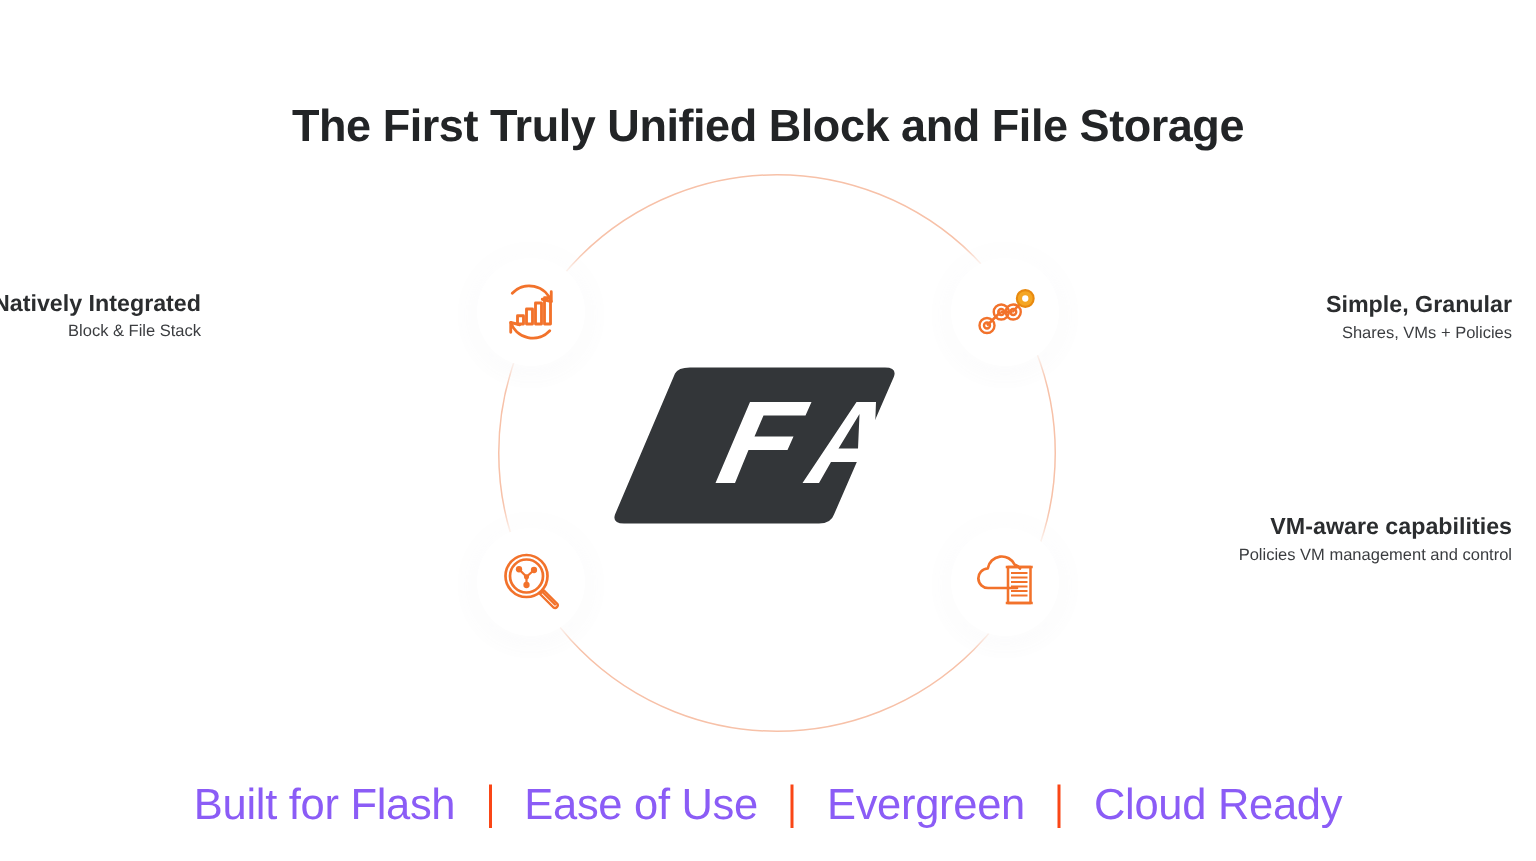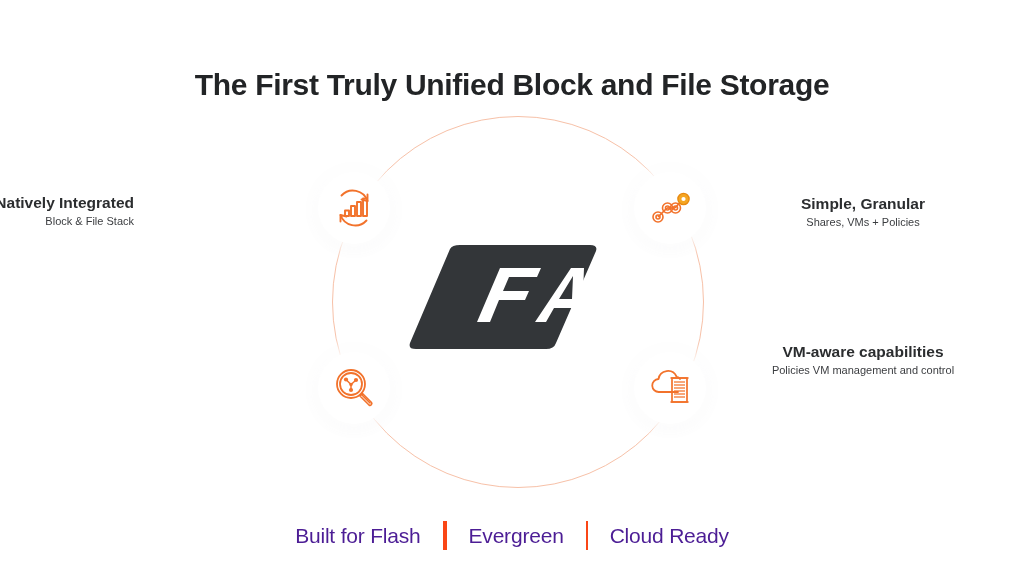--- a/index.html
+++ b/index.html
@@ -106,43 +106,43 @@
     font-weight: normal;
     color: #3b3d40;
     display: block;
   }
   .label-left {
     text-align: right;
     right: 714px;
     width: 300px;
   }
   .label-right {
-    text-align: center;
+    text-align: right;
     left: 718px;
     width: 290px;
   }
   .label-tl { top: 193px; }
   .label-bl { top: 357px; }
   .label-tr { top: 194px; }
   .label-br { top: 342px; }
 
   
   .footer {
     position: absolute;
     left: 0;
     top: 521px;
     width: 1024px;
     display: flex;
     align-items: center;
     justify-content: center;
     gap: 0px;
   }
   .footer-item {
-    font-size: 21px;
-    color: #4c1d95;
+    font-size: 29px;
+    color: #8b5cf6;
     padding: 0 22px;
     white-space: nowrap;
     letter-spacing: -0.2px;
   }
   .footer-sep {
     display: inline-block;
     width: 2px;
     height: 29px;
     background: #fa4616;
   }
@@ -273,17 +273,18 @@
   <div class="label label-right label-br">
     <span class="l-title">VM-aware capabilities</span>
     <span class="l-sub">Policies VM management and control</span>
   </div>
 
 </div>
 
 <div class="footer">
   <span class="footer-item">Built for Flash</span>
   <span class="footer-sep"></span>
+  <span class="footer-item">Ease of Use</span>
   <span class="footer-sep"></span>
   <span class="footer-item">Evergreen</span>
   <span class="footer-sep"></span>
   <span class="footer-item">Cloud Ready</span>
 </div>
 
 </body></html>

